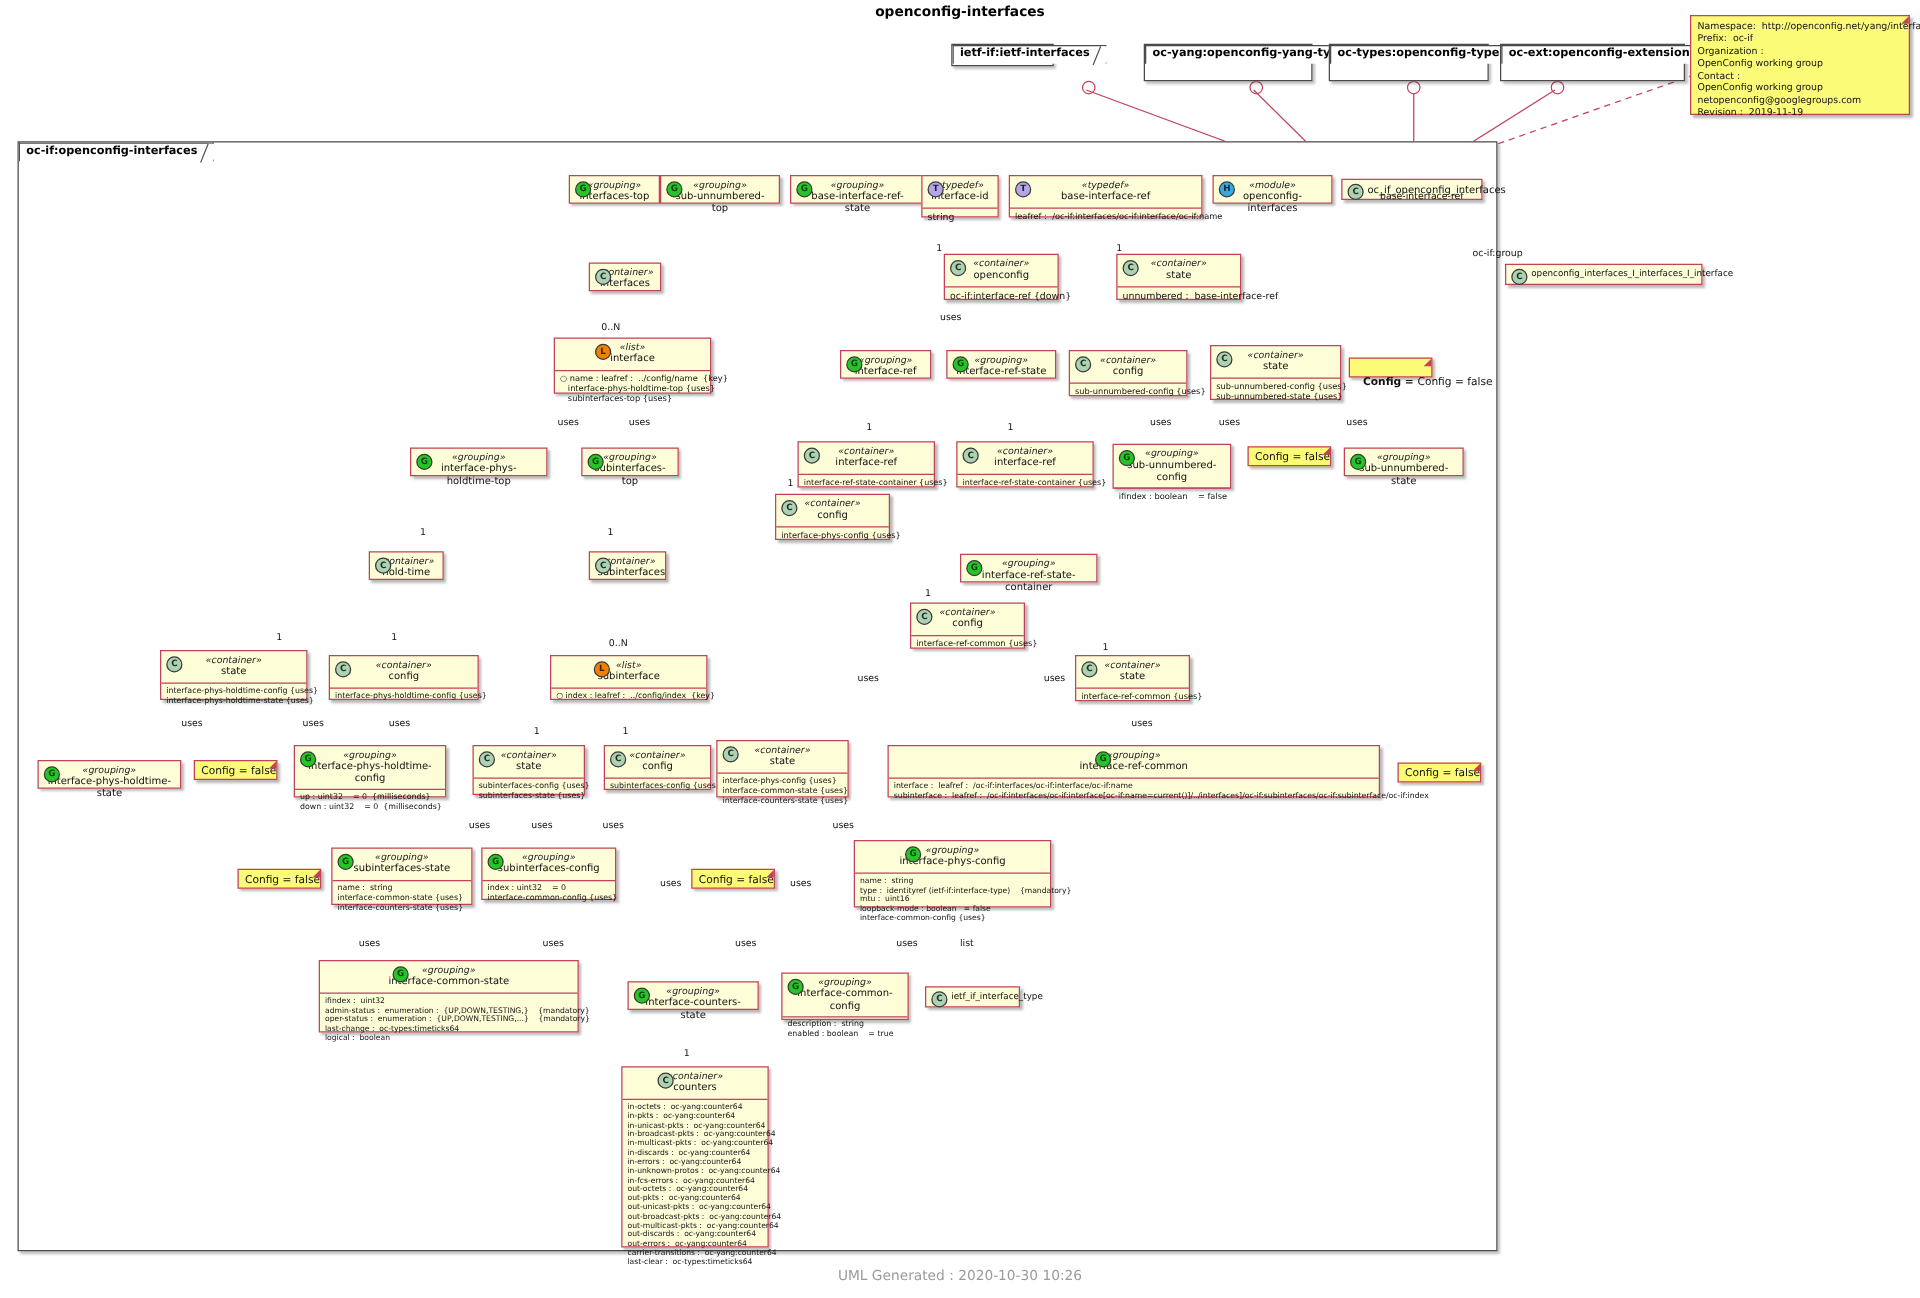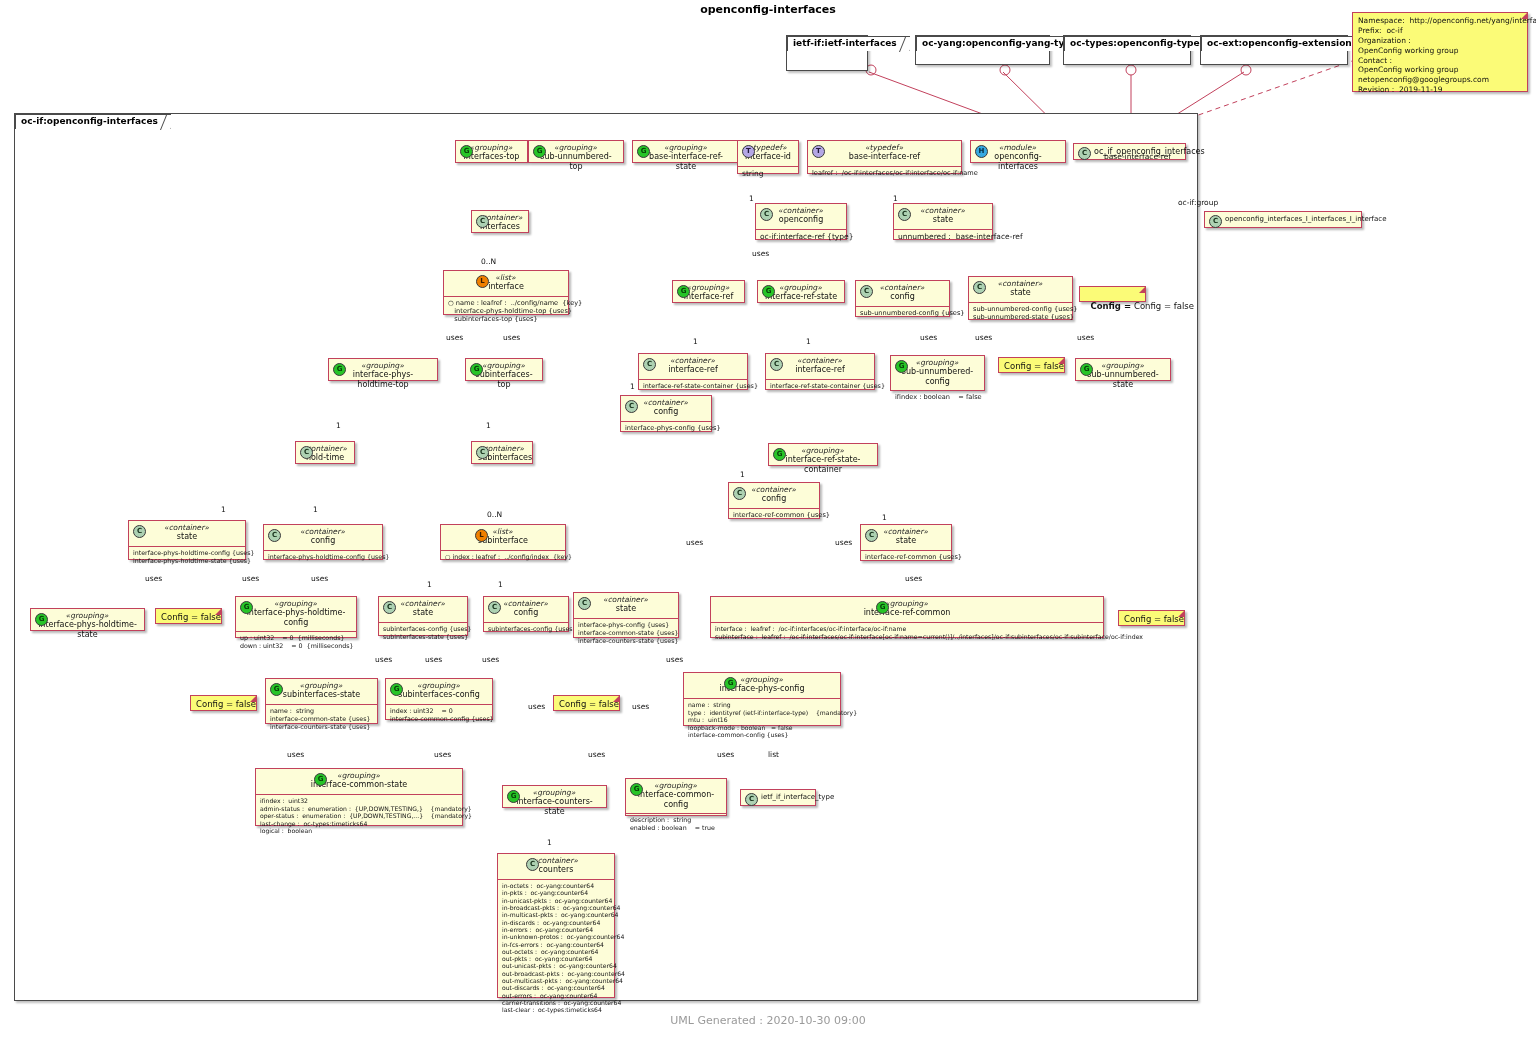--- a/index.html
+++ b/index.html
@@ -292,21 +292,21 @@
 
     <path d="M740,725 L690,775" marker-end="url(#arrow)"></path>
     <path d="M780,725 L777,785" marker-end="url(#arrow)"></path>
 
     <path d="M555,812 L555,853" marker-end="url(#arrow)"></path>
 
     <path d="M690,312 L690,590"></path>
   </g>
 </svg>
 
-<div class="pkg" style="left:786px;top:35px;width:82px;height:36px;">
+<div class="pkg" style="left:761px;top:35px;width:82px;height:18px;">
   <div class="tab">ietf-if:ietf-interfaces</div>
 </div>
 <div class="pkg" style="left:915px;top:35px;width:135px;height:30px;">
   <div class="tab">oc-yang:openconfig-yang-types</div>
 </div>
 <div class="pkg" style="left:1063px;top:35px;width:128px;height:30px;">
   <div class="tab">oc-types:openconfig-types</div>
 </div>
 <div class="pkg" style="left:1200px;top:35px;width:148px;height:30px;">
   <div class="tab">oc-ext:openconfig-extensions</div>
@@ -395,21 +395,21 @@
     <span class="nm">interfaces</span>
   </div>
 </div>
 
 <div class="node has-body" style="left:755px;top:203px;width:92px;height:37px;">
   <div class="hdr">
     <span class="badge c" style="left:4px;">C</span>
     <span class="stereo">«container»</span>
     <span class="nm">openconfig</span>
   </div>
-  <div class="body">oc-if:interface-ref {type}</div>
+  <div class="body">oc-if:interface-ref {down}</div>
 </div>
 
 <div class="node has-body" style="left:893px;top:203px;width:100px;height:37px;">
   <div class="hdr">
     <span class="badge c" style="left:4px;">C</span>
     <span class="stereo">«container»</span>
     <span class="nm">state</span>
   </div>
   <div class="body">unnumbered :  base-interface-ref</div>
 </div>
@@ -790,13 +790,13 @@
 <div class="elabel" style="left:528px;top:702px;">uses</div>
 <div class="elabel" style="left:632px;top:702px;">uses</div>
 <div class="elabel" style="left:666px;top:655px;">uses</div>
 <div class="elabel" style="left:287px;top:750px;">uses</div>
 <div class="elabel" style="left:434px;top:750px;">uses</div>
 <div class="elabel" style="left:588px;top:750px;">uses</div>
 <div class="elabel" style="left:717px;top:750px;">uses</div>
 <div class="elabel" style="left:768px;top:750px;">list</div>
 <div class="elabel" style="left:547px;top:838px;">1</div>
 
-<div id="footer-note">UML Generated : 2020-10-30 09:00</div>
+<div id="footer-note">UML Generated : 2020-10-30 10:26</div>
 
 </body></html>

